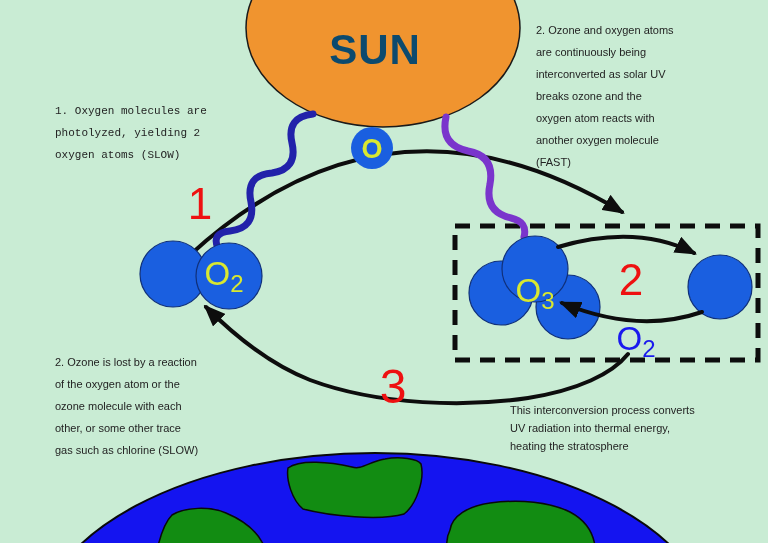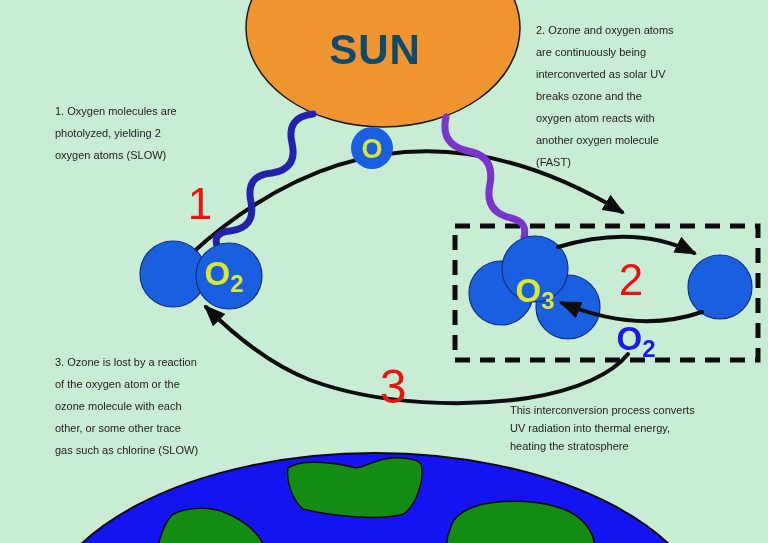--- a/index.html
+++ b/index.html
@@ -38,21 +38,20 @@
     font-size:44px;
   }
   .stepnum.big{font-size:48px;}
   .mol-label{
     position:absolute;
     transform:translate(-50%,-50%);
     white-space:nowrap;
     color:var(--c-label-yellow,#d9e830);
     font-size:33px;
     line-height:1;
-    font-weight:bold;
   }
   .mol-label .sub{
     font-size:24px;
     position:relative;
     top:7px;
   }
   .mol-label.blue{color:var(--c-label-blue,#1a1aee);}
   .atom-label{
     position:absolute;
     transform:translate(-50%,-50%);
@@ -121,31 +120,31 @@
     <circle class="shape-mol" cx="720" cy="287" r="32"></circle>
 
     <path class="stroke-line" marker-end="url(#arrow)" d="M 558 247 Q 636 224 694 253"></path>
     <path class="stroke-line" marker-end="url(#arrow)" d="M 702 312 Q 638 334 562 303"></path>
 
     <path class="stroke-line" marker-end="url(#arrow)" d="M 628 354 C 612 374 578 390 528 398 C 468 407 380 406 310 380 C 274 366 238 339 206 307"></path>
   </svg>
 
   <div class="sun-label" style="left:375px;top:50px;">SUN</div>
 
-  <div class="textblock" style="left:55px;top:100px;width:205px;">1. Oxygen molecules are
+  <div class="textblock" style="left:55px;top:100px;width:205px;font-family:Liberation Mono, monospace;">1. Oxygen molecules are
 photolyzed, yielding 2
 oxygen atoms (SLOW)</div>
   <div class="textblock" style="left:536px;top:19px;width:228px;">2. Ozone and oxygen atoms
 are continuously being
 interconverted as solar UV
 breaks ozone and the
 oxygen atom reacts with
 another oxygen molecule
 (FAST)</div>
-  <div class="textblock" style="left:55px;top:351px;width:220px;">3. Ozone is lost by a reaction
+  <div class="textblock" style="left:55px;top:351px;width:220px;">2. Ozone is lost by a reaction
 of the oxygen atom or the
 ozone molecule with each
 other, or some other trace
 gas such as chlorine (SLOW)</div>
   <div class="textblock note" style="left:510px;top:401px;width:255px;">This interconversion process converts
 UV radiation into thermal energy,
 heating the stratosphere</div>
 
   <div class="stepnum" style="left:200px;top:204px;">1</div>
   <div class="stepnum" style="left:631px;top:280px;">2</div>

